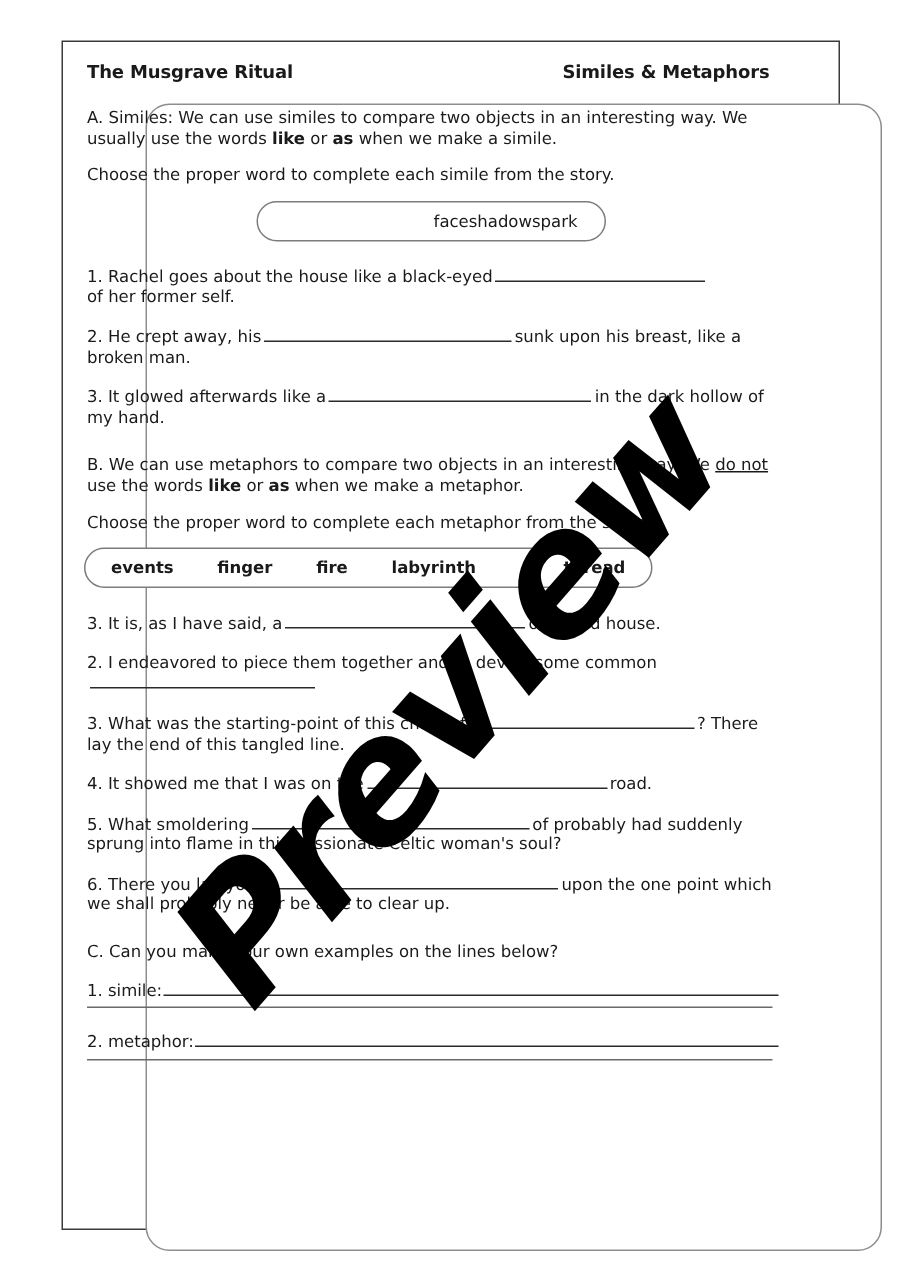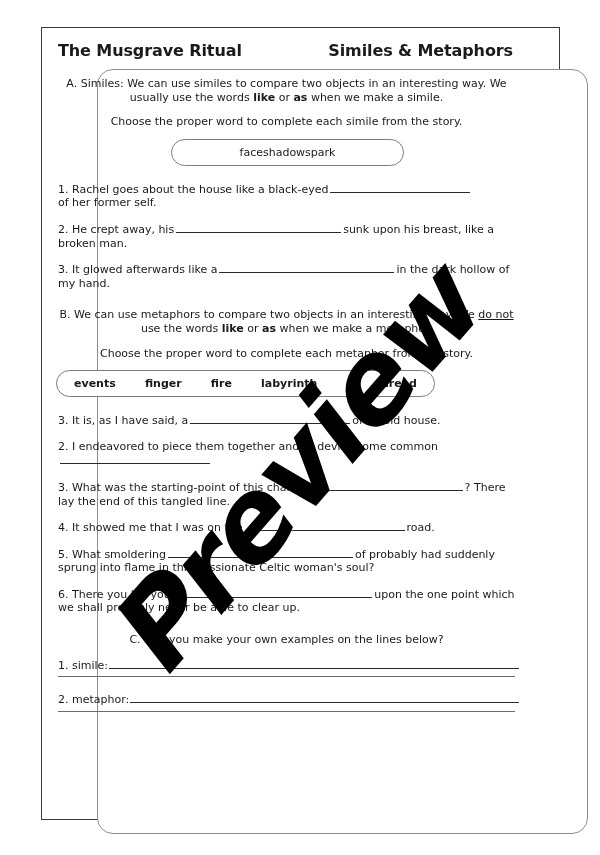--- a/index.html
+++ b/index.html
@@ -49,35 +49,34 @@
     padding: 13px 14px 0 14px;
     box-sizing: border-box;
   }
 
   
   .head-row {
     display: flex;
     justify-content: space-between;
     align-items: baseline;
     font-weight: bold;
-    font-size: 16px;
+    font-size: 12px;
     letter-spacing: -0.1px;
     margin: 0 0 17px 0;
   }
   .head-row .doc-title { padding-left: 2px; }
   .head-row .doc-topic { padding-right: 6px; }
 
   
   .para {
     font-size: 11px;
     line-height: 13.6px;
     margin: 0 0 11px 0;
     padding-left: 2px;
     padding-right: 4px;
-    text-align: center;
   }
   .para.tight { margin-bottom: 10px; }
   .para b { font-weight: bold; }
   .para u { text-decoration: underline; }
 
   .q {
     font-size: 11px;
     line-height: 13.6px;
     margin: 0 0 12px 0;
     padding-left: 2px;
@@ -111,21 +110,21 @@
 
   .word-bank {
     border: 1px solid #7c7c7c;
     border-radius: 999px;
     height: 27px;
     display: flex;
     align-items: center;
     box-sizing: border-box;
     background: #fff;
   }
-  .bank-a .word-bank { width: 233px; padding: 0 18px; justify-content: center; }
+  .bank-a .word-bank { width: 233px; padding: 0 18px; justify-content: flex-end; }
   .bank-b .word-bank { width: 379px; padding: 0 17px; justify-content: space-between; }
   .word-bank .bank-word {
     font-size: 11px;
     line-height: 11px;
     white-space: nowrap;
   }
 
   
   .c-line {
     font-size: 11px;

